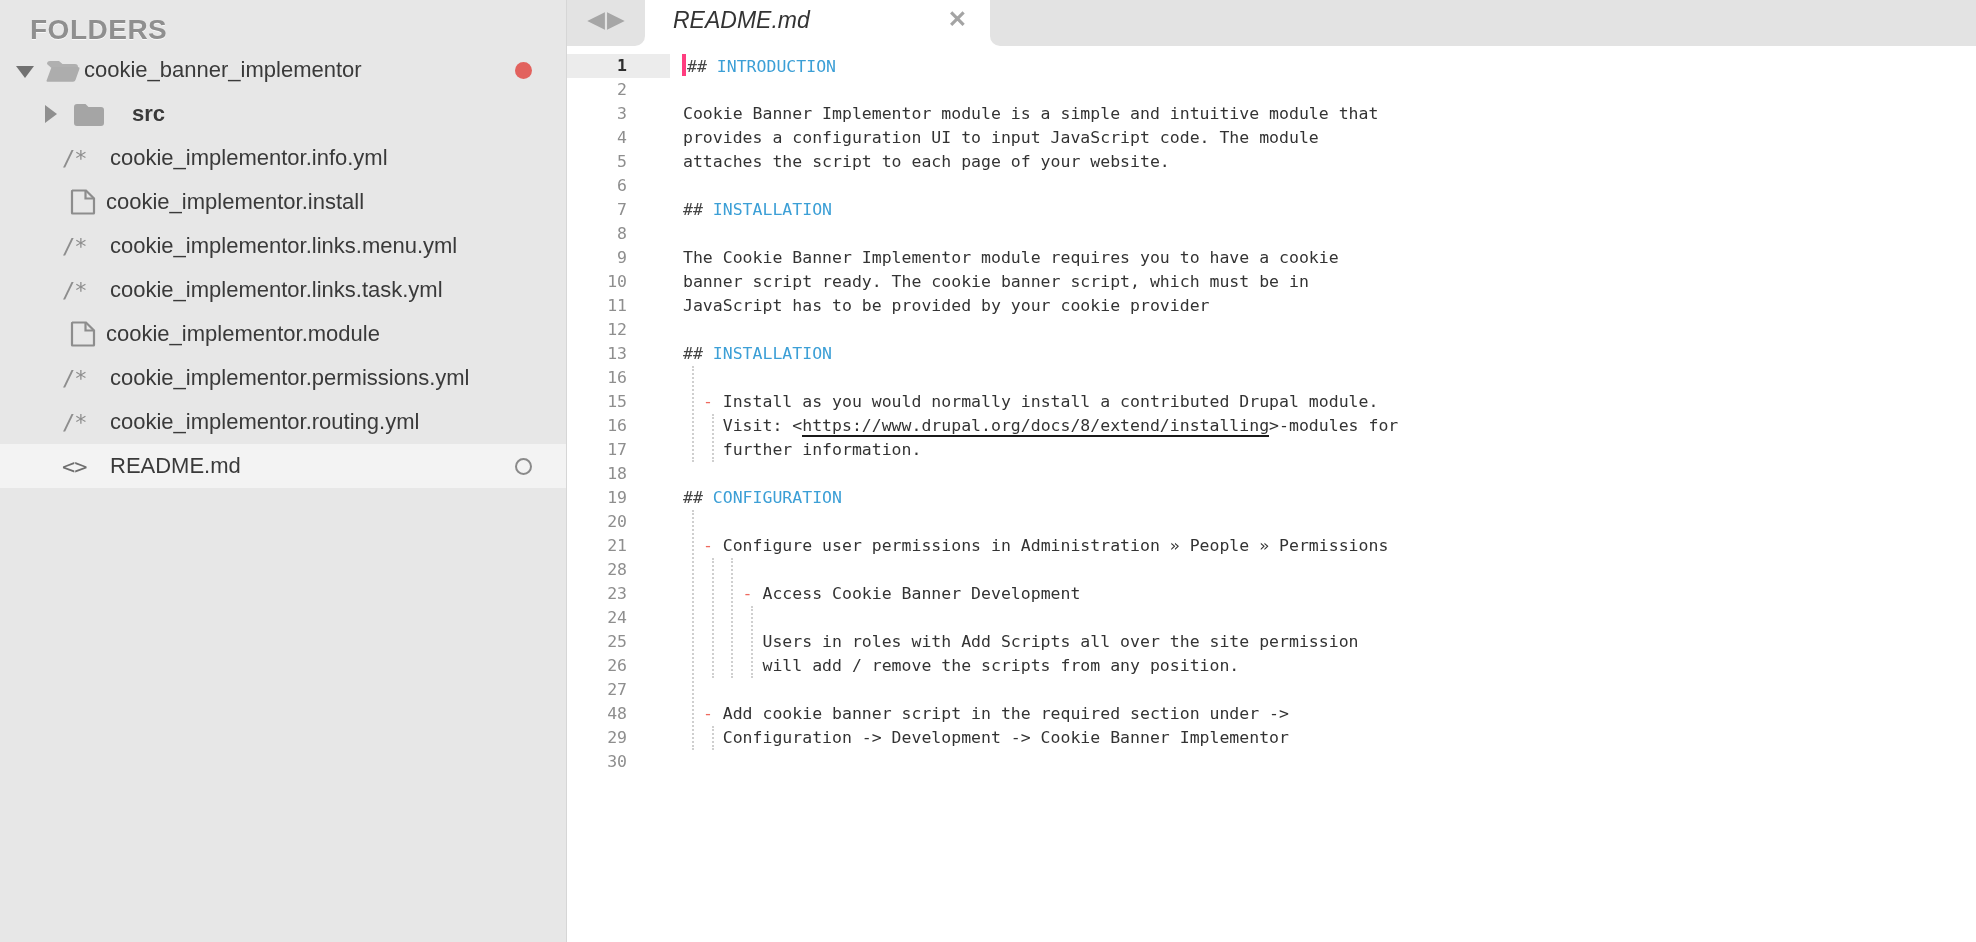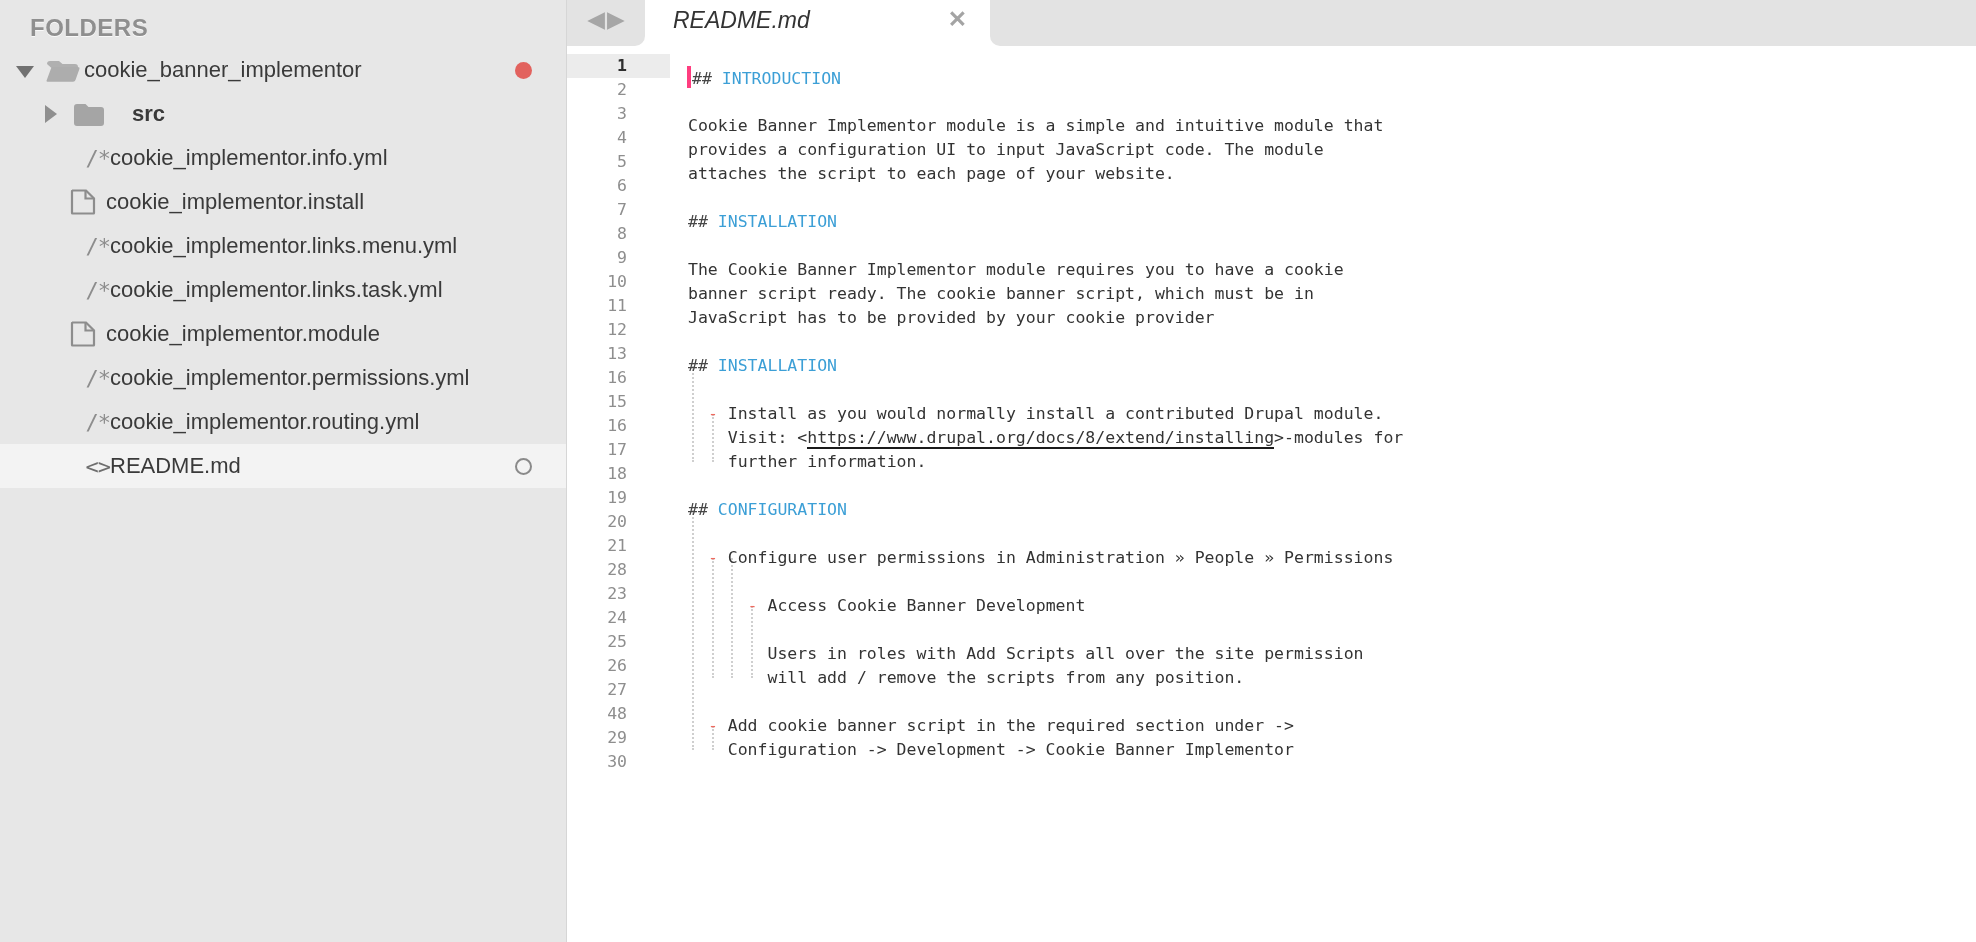--- a/index.html
+++ b/index.html
@@ -2,23 +2,23 @@
 <html style="--sidebar-bg: #e7e7e7; --sidebar-sel: #f3f3f3; --sidebar-text: #3a3a3a; --header-text: #8f8f8f; --dot-red: #e2625e; --tab-gray: #e3e3e3; --tab-title: #333333; --gutter-num: #8e8e8e; --gutter-current-bg: #ececec; --code-text: #333333; --heading-blue: #3c9fd6; --marker-gray: #474747; --dash-red: #ee6a5f; --cursor-pink: #ff3d7f; --guide-gray: #cfcfcf; --link-underline: #1a1a1a;"><head>
 <meta charset="utf-8">
 <style>
   html,body{margin:0;padding:0;background:#fff;}
   .app{position:relative;width:1976px;height:942px;overflow:hidden;
        font-family:"Liberation Sans",sans-serif;-webkit-font-smoothing:antialiased;}
 
   
   .sidebar{position:absolute;left:0;top:0;width:567px;height:942px;
            background:var(--sidebar-bg);border-right:1px solid #d6d6d6;box-sizing:border-box;}
-  .sb-header{margin:14px 0 0 30px;height:36px;font-size:24px;font-weight:bold;
+  .sb-header{margin:14px 0 0 30px;height:36px;font-size:28px;font-weight:bold;
              color:var(--header-text);letter-spacing:.5px;text-shadow:0 1px 0 rgba(255,255,255,.75);}
-  .tree{position:absolute;left:0;right:0;top:48px;text-align:right;}
+  .tree{position:absolute;left:0;right:0;top:48px;}
   .trow{position:relative;height:44px;display:flex;align-items:center;
         font-size:22px;color:var(--sidebar-text);cursor:default;}
   .trow.sel{background:var(--sidebar-sel);}
   .disc{flex:none;width:0;height:0;}
   .disc.down{border-left:9px solid transparent;border-right:9px solid transparent;
              border-top:12px solid #717171;margin:4px 10px 0 16px;}
   .disc.right{border-top:9px solid transparent;border-bottom:9px solid transparent;
               border-left:12px solid #8f8f8f;margin:0 13px 0 45px;}
   .fic{flex:none;}
   .glyphic{flex:none;width:48px;margin-left:62px;font-size:22px;color:#8d8d8d;
@@ -46,21 +46,21 @@
            border-bottom-left-radius:10px;}
 
   
   .code{position:absolute;left:0;top:46px;right:0;bottom:0;background:#fff;
         font-family:"DejaVu Sans Mono",monospace;font-size:16.5px;}
   .lines{position:absolute;left:0;top:8px;right:0;}
   .crow{display:flex;height:24px;line-height:24px;}
   .gut{flex:none;width:103px;box-sizing:border-box;text-align:right;padding-right:43px;
        color:var(--gutter-num);}
   .crow.cur .gut{background:var(--gutter-current-bg);color:#2e2e2e;font-weight:bold;}
-  .ltext{white-space:pre;margin:12px;padding-left:6px;position:relative;z-index:2;}
+  .ltext{white-space:pre;margin:0;padding-left:13px;position:relative;z-index:2;}
   .seg-p{color:var(--code-text);}
   .seg-h{color:var(--heading-blue);}
   .seg-m{color:var(--marker-gray);}
   .seg-d{color:var(--dash-red);}
   .seg-u{color:var(--code-text);border-bottom:2px solid var(--link-underline);}
   .caret{display:inline-block;width:4px;height:22px;vertical-align:-4px;
          margin-right:1px;margin-left:-1px;background:var(--cursor-pink);}
   .guide{position:absolute;width:0;border-left:2px dotted var(--guide-gray);z-index:1;}
 </style>
 </head>

